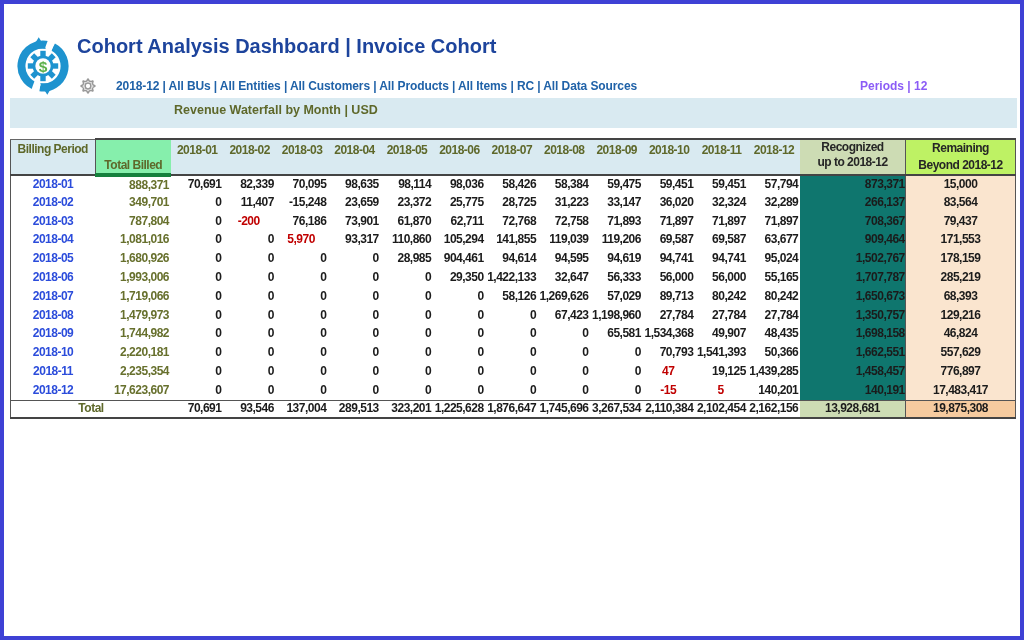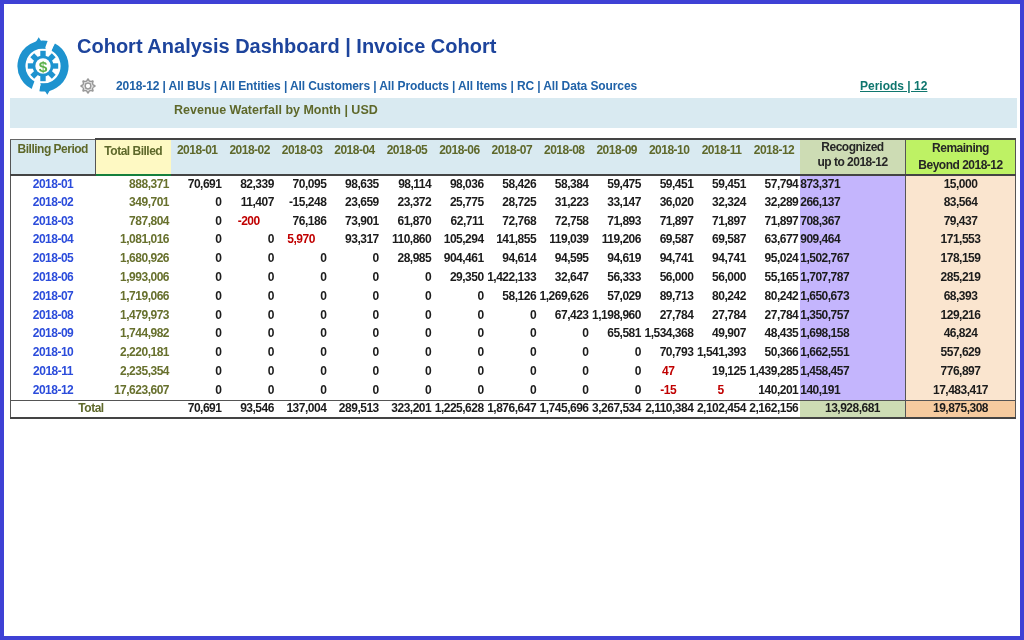--- a/index.html
+++ b/index.html
@@ -1,29 +1,29 @@
 <!DOCTYPE html>
 <html><head><meta charset="utf-8"><style>
 *{margin:0;padding:0;box-sizing:border-box;}
 html,body{width:1024px;height:640px;background:#fff;font-family:"Liberation Sans",sans-serif;overflow:hidden;}
 body{position:relative;}
 .frame{position:absolute;left:0;top:0;width:1024px;height:640px;border:4px solid #3e41d5;z-index:10;pointer-events:none;}
 .title{position:absolute;left:77px;top:35px;font-size:20px;font-weight:bold;color:#1d449c;letter-spacing:0px;white-space:nowrap;}
 .filter{position:absolute;left:103px;top:79px;font-size:12px;font-weight:bold;color:#2062a8;letter-spacing:-0.1px;white-space:nowrap;margin-left:13px;}
-.periods{position:absolute;left:860px;top:79px;font-size:12px;font-weight:bold;color:#0f766e;white-space:nowrap;text-decoration:underline;}
+.periods{position:absolute;left:860px;top:79px;font-size:12px;font-weight:bold;color:#8b5cf6;white-space:nowrap;}
 .band{position:absolute;left:10px;top:98px;width:1007px;height:30px;background:#d9eaf1;}
 .band span{position:absolute;left:164px;top:5px;font-size:12.5px;font-weight:bold;color:#5e682a;}
 table{position:absolute;left:10px;top:138px;border-collapse:collapse;table-layout:fixed;}
 td,th{overflow:hidden;white-space:nowrap;font-weight:bold;padding:0;}
 th{font-size:12px;letter-spacing:-0.5px;color:#5e682a;vertical-align:top;}
 td{font-size:12px;letter-spacing:-0.5px;line-height:14px;vertical-align:top;color:#1b1b1b;text-align:right;padding-right:2px;}
 td.per{color:#2b4cdb;text-align:center;padding-right:0;}
 td.tb{color:#67702d;}
 td.neg{color:#c00000;text-align:center;}
-td.grn{background:#c4b5fd;text-align:left;padding-right:0;}
+td.grn{background:#0f766e;text-align:right;padding-right:0;}
 td.orn{background:#fae5cf;text-align:center;padding-right:0;border-left:1.5px solid #555;}
 tr.data{height:18.8px;}
 tr.data td{line-height:16.5px;}
 </style></head><body>
 <div class="frame"></div>
 <svg width="54" height="58" viewBox="0 0 54 58" style="position:absolute;left:16px;top:37px;">
  <g stroke="none">
   <path d="M 32.56 8.23 A 21.5 21.5 0 0 0 21.4 49.8" fill="none" stroke="#1e93cf" stroke-width="8"></path>
   <path d="M 24.0 50.3 A 21.5 21.5 0 0 0 37.1 10.0" fill="none" stroke="#1e93cf" stroke-width="8"></path>
   <rect x="-3.5" y="-7.5" width="7" height="15" fill="#fff" transform="translate(33.9 8.0) rotate(20)"></rect>
@@ -72,21 +72,21 @@
       <col style="width:52.45px">
       <col style="width:52.45px">
       <col style="width:52.45px">
       <col style="width:52.45px">
       <col style="width:105px">
       <col style="width:110.5px">
     </colgroup>
 <tbody>
       <tr style="height:24px;">
         <th style="background:#d9eaf1;border-top:1.5px solid #666;border-left:1.5px solid #555;border-right:1.5px solid #555;border-bottom:2px solid #444;text-align:center;padding-top:4.5px;line-height:10px;">Billing Period</th>
-        <th style="background:#fef9c3;border-top:2px solid #444;border-bottom:2px solid #15803d;text-align:center;padding-top:6px;line-height:10px;">Total Billed</th>
+        <th style="background:#86efac;border-top:2px solid #444;border-bottom:4px solid #15803d;text-align:center;padding-top:20px;line-height:10px;">Total Billed</th>
         <th style="background:#d9eaf1;border-top:2px solid #444;border-bottom:2px solid #444;text-align:center;padding-top:4.5px;line-height:10px;">2018-01</th>
         <th style="background:#d9eaf1;border-top:2px solid #444;border-bottom:2px solid #444;text-align:center;padding-top:4.5px;line-height:10px;">2018-02</th>
         <th style="background:#d9eaf1;border-top:2px solid #444;border-bottom:2px solid #444;text-align:center;padding-top:4.5px;line-height:10px;">2018-03</th>
         <th style="background:#d9eaf1;border-top:2px solid #444;border-bottom:2px solid #444;text-align:center;padding-top:4.5px;line-height:10px;">2018-04</th>
         <th style="background:#d9eaf1;border-top:2px solid #444;border-bottom:2px solid #444;text-align:center;padding-top:4.5px;line-height:10px;">2018-05</th>
         <th style="background:#d9eaf1;border-top:2px solid #444;border-bottom:2px solid #444;text-align:center;padding-top:4.5px;line-height:10px;">2018-06</th>
         <th style="background:#d9eaf1;border-top:2px solid #444;border-bottom:2px solid #444;text-align:center;padding-top:4.5px;line-height:10px;">2018-07</th>
         <th style="background:#d9eaf1;border-top:2px solid #444;border-bottom:2px solid #444;text-align:center;padding-top:4.5px;line-height:10px;">2018-08</th>
         <th style="background:#d9eaf1;border-top:2px solid #444;border-bottom:2px solid #444;text-align:center;padding-top:4.5px;line-height:10px;">2018-09</th>
         <th style="background:#d9eaf1;border-top:2px solid #444;border-bottom:2px solid #444;text-align:center;padding-top:4.5px;line-height:10px;">2018-10</th>

